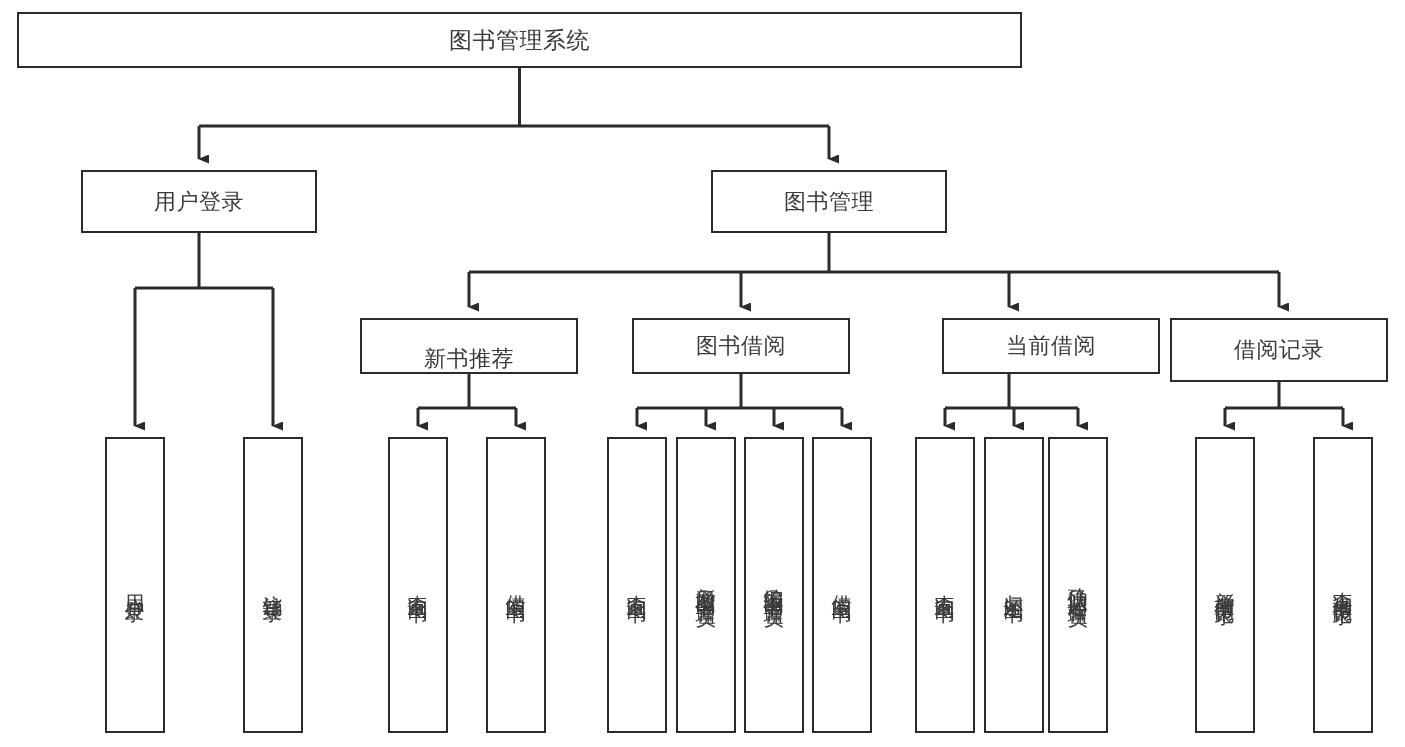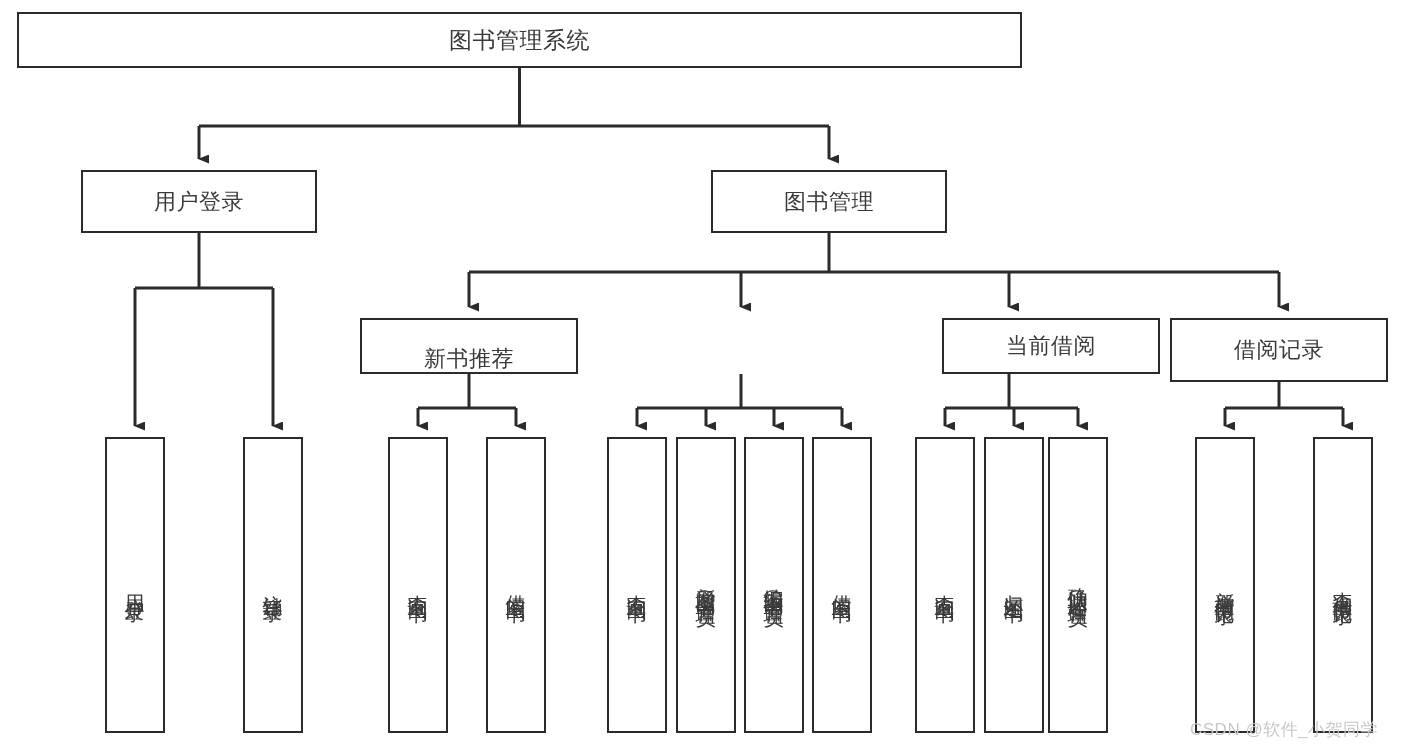--- a/index.html
+++ b/index.html
@@ -117,20 +117,23 @@
   <div class="node-box level2" style="left: 81px; top: 170px; width: 236px; height: 63px;">
     <span class="node-label">用户登录</span>
   </div>
   <div class="node-box level2" style="left: 711px; top: 170px; width: 236px; height: 63px;">
     <span class="node-label">图书管理</span>
   </div>
 
   <div class="node-box level3" style="left: 360px; top: 318px; width: 218px; height: 56px; align-items: flex-end;">
     <span class="node-label">新书推荐</span>
   </div>
+  <div class="node-box level3" style="left: 632px; top: 318px; width: 218px; height: 56px;">
+    <span class="node-label">图书借阅</span>
+  </div>
   <div class="node-box level3" style="left: 900px; top: 318px; width: 218px; height: 56px; margin-left: 42px;">
     <span class="node-label">当前借阅</span>
   </div>
   <div class="node-box level3" style="left: 1170px; top: 318px; width: 218px; height: 64px;">
     <span class="node-label">借阅记录</span>
   </div>
 
   <div class="node-box vertical" style="left: 105px; top: 437px; width: 60px; height: 296px;">
     <span class="node-label">用户登录</span>
   </div>
@@ -164,15 +167,14 @@
   <div class="node-box vertical" style="left: 1048px; top: 437px; width: 60px; height: 296px;">
     <span class="node-label">确认归还（管理员）</span>
   </div>
   <div class="node-box vertical" style="left: 1195px; top: 437px; width: 60px; height: 296px;">
     <span class="node-label">新增借阅记录</span>
   </div>
   <div class="node-box vertical" style="left: 1313px; top: 437px; width: 60px; height: 296px;">
     <span class="node-label">查询借阅记录</span>
   </div>
 
-  <div class="watermark" style="left: 1190px; top: 718px;">CSDN @软件_小贺同学</div>
 
 </div>
 
 </body></html>

